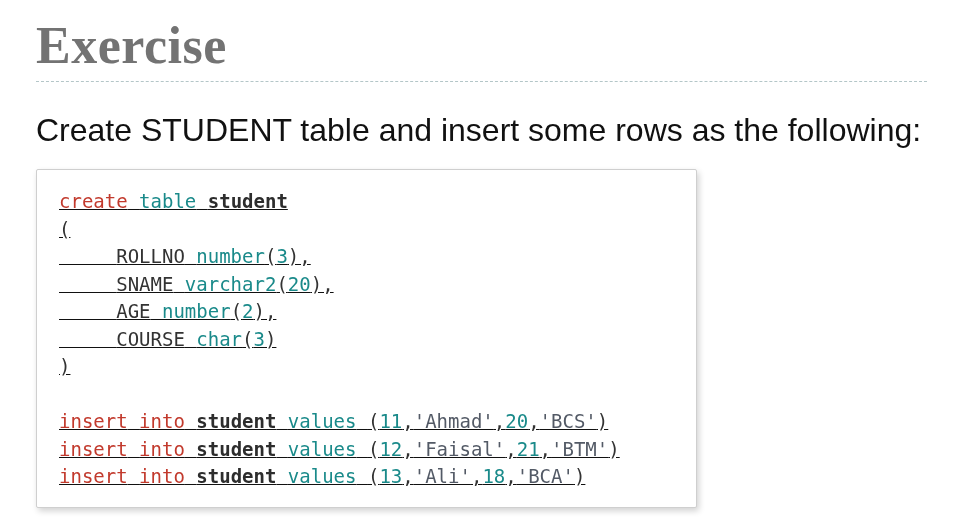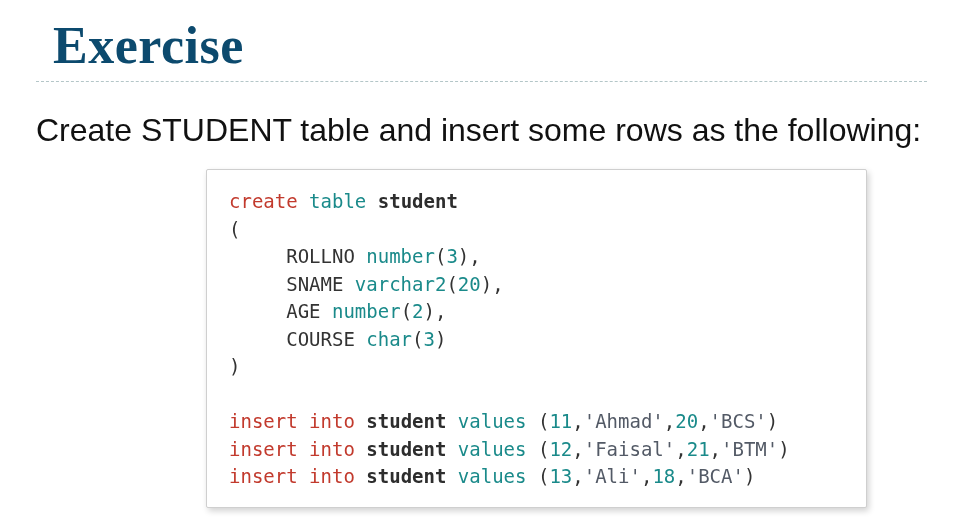--- a/index.html
+++ b/index.html
@@ -13,46 +13,46 @@
   }
   .slide {
     box-sizing: border-box;
     padding: 16px 36px 20px 36px;
     width: 100%;
     height: 100%;
   }
   .title {
     font-family: "Rockwell", "Georgia", "Times New Roman", serif;
     font-weight: 900;
-    color: #0c4a6e;
+    color: #737373;
     font-size: 52px;
-    margin: 0 0 6px 17px;
+    margin: 0 0 6px 0;
     letter-spacing: 0.5px;
   }
   .divider {
     border: none;
     border-top: 1.5px dashed #b4c6c8;
     margin: 0 0 30px 0;
   }
   .intro {
     font-size: 32px;
     margin: 10px 0 20px 0;
   }
   .codebox {
     width: 615px;
-    margin-left: 170px;
     border: 1px solid #cfcfcf;
     border-radius: 2px;
     box-shadow: 2px 3px 6px rgba(0,0,0,0.18);
     background: #ffffff;
     padding: 18px 22px 16px 22px;
     font-family: Consolas, "DejaVu Sans Mono", "Courier New", monospace;
     font-size: 19px;
     line-height: 1.45;
     white-space: pre;
+    text-decoration: underline;
   }
   .kw  { color: #c23a2d; }   
   .kw2 { color: #1a8a8a; }   
   .ident { color: #2d2d2d; font-weight: 600; }
   .str { color: #535a66; }
   .plain { color: #333; }
 </style>
 </head>
 <body>
 

